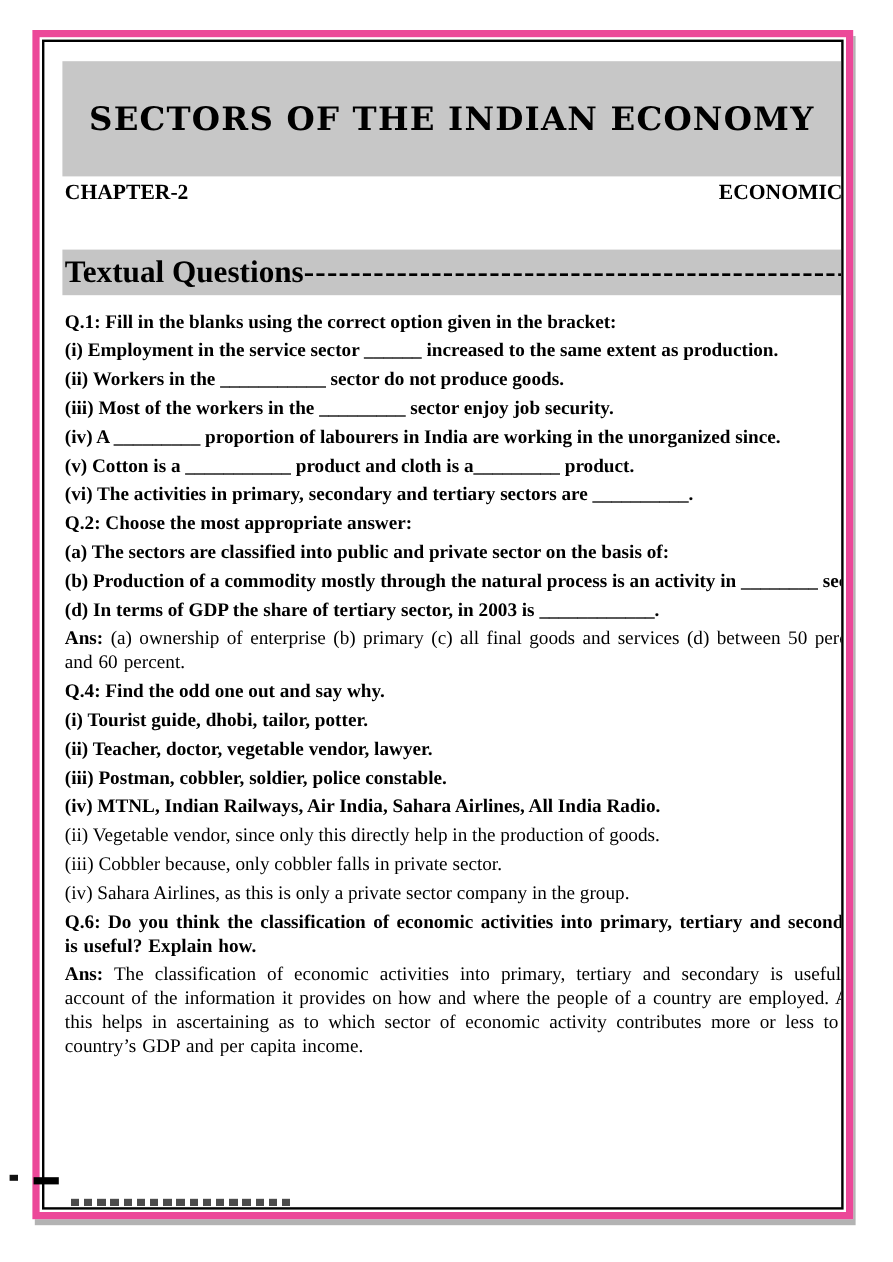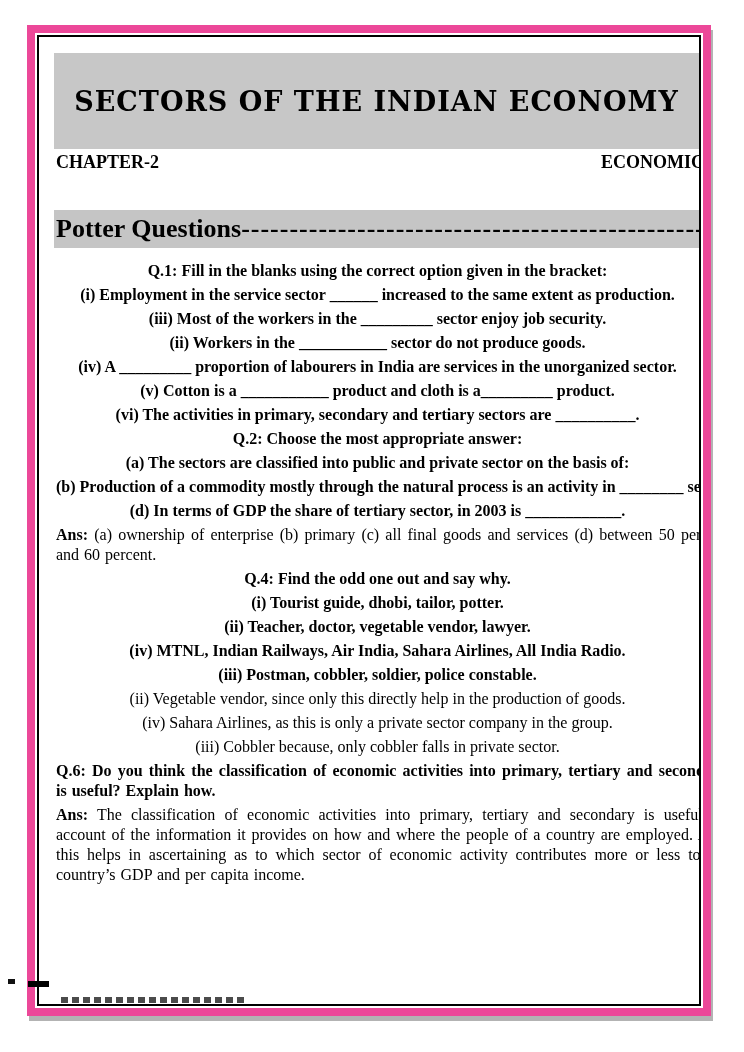--- a/index.html
+++ b/index.html
@@ -2,21 +2,21 @@
 <html><head>
 <meta charset="utf-8">
 <style>
   html,body{margin:0;padding:0;}
   body{
     width:744px;height:1052px;background:#ffffff;position:relative;
     font-family:"Liberation Serif", serif;color:#000;overflow:hidden;
   }
   .frame{
     position:absolute;left:27px;top:25px;width:684px;height:991px;
-    border:8px solid #ec4899;box-sizing:border-box;
+    border:6px solid #ec4899;box-sizing:border-box;
     box-shadow:2px 5px 0 #b3b3b3;
     background:#fff;
   }
   .frame-inner{
     position:absolute;left:2px;top:2px;right:2px;bottom:2px;
     border:2px solid #000;overflow:hidden;background:#fff;
   }
   .banner{
     margin:16px 0 0 15px;height:96px;background:#c7c7c7;
     display:flex;align-items:center;justify-content:center;
@@ -32,21 +32,21 @@
   }
   .section-bar{
     margin:37px 0 0 15px;background:#c5c5c5;
     white-space:nowrap;overflow:hidden;
     font-weight:bold;font-size:26px;line-height:38px;height:38px;
     padding-left:2px;
   }
   .section-bar .section-dashes{letter-spacing:1px;}
   .questions{margin:13px 0 0 17px;font-size:16px;}
   .questions p{
-    margin:0 0 4px 0;line-height:20px;white-space:nowrap;text-align:center;
+    margin:0 0 4px 0;line-height:20px;white-space:nowrap;
   }
   .questions p.wrap{
     white-space:normal;text-align:justify;width:672px;word-spacing:1px;
   }
   .footer-fragment{
     position:absolute;left:22px;bottom:1px;width:185px;height:6px;
     background:repeating-linear-gradient(90deg,#2b2b2b 0 7px,transparent 7px 11px);
     opacity:0.85;
   }
   .page-marker-dash{
@@ -64,43 +64,43 @@
 
     <div class="banner" style="background: rgb(199, 199, 199);">
       <span class="title">SECTORS OF THE INDIAN ECONOMY</span>
     </div>
 
     <div class="chapter-row">
       <span>CHAPTER-2</span>
       <span>ECONOMICS</span>
     </div>
 
-    <div class="section-bar" style="background: rgb(197, 197, 197);"><span class="section-title">Potter Questions</span><span class="section-dashes">--------------------------------------------------------------------------------</span></div>
+    <div class="section-bar" style="background: rgb(197, 197, 197);"><span class="section-title">Textual Questions</span><span class="section-dashes">--------------------------------------------------------------------------------</span></div>
 
     <div class="questions">
         <p><strong>Q.1: Fill in the blanks using the correct option given in the bracket:</strong></p>
         <p><strong>(i) Employment in the service sector ______ increased to the same extent as production.</strong></p>
+        <p><strong>(ii) Workers in the ___________ sector do not produce goods.</strong></p>
         <p><strong>(iii) Most of the workers in the _________ sector enjoy job security.</strong></p>
-        <p><strong>(ii) Workers in the ___________ sector do not produce goods.</strong></p>
-        <p><strong>(iv) A _________ proportion of labourers in India are services in the unorganized sector.</strong></p>
+        <p><strong>(iv) A _________ proportion of labourers in India are working in the unorganized since.</strong></p>
         <p><strong>(v) Cotton is a ___________ product and cloth is a_________ product.</strong></p>
         <p><strong>(vi) The activities in primary, secondary and tertiary sectors are __________.</strong></p>
         <p><strong>Q.2: Choose the most appropriate answer:</strong></p>
         <p><strong>(a) The sectors are classified into public and private sector on the basis of:</strong></p>
         <p><strong>(b) Production of a commodity mostly through the natural process is an activity in ________ sector.</strong></p>
         <p><strong>(d) In terms of GDP the share of tertiary sector, in 2003 is ____________.</strong></p>
         <p class="wrap"><strong>Ans:</strong> (a) ownership of enterprise (b) primary (c) all final goods and services (d) between 50 percent and 60 percent.</p>
         <p><strong>Q.4: Find the odd one out and say why.</strong></p>
         <p><strong>(i) Tourist guide, dhobi, tailor, potter.</strong></p>
         <p><strong>(ii) Teacher, doctor, vegetable vendor, lawyer.</strong></p>
+        <p><strong>(iii) Postman, cobbler, soldier, police constable.</strong></p>
         <p><strong>(iv) MTNL, Indian Railways, Air India, Sahara Airlines, All India Radio.</strong></p>
-        <p><strong>(iii) Postman, cobbler, soldier, police constable.</strong></p>
         <p>(ii) Vegetable vendor, since only this directly help in the production of goods.</p>
+        <p>(iii) Cobbler because, only cobbler falls in private sector.</p>
         <p>(iv) Sahara Airlines, as this is only a private sector company in the group.</p>
-        <p>(iii) Cobbler because, only cobbler falls in private sector.</p>
         <p class="wrap"><strong>Q.6: Do you think the classification of economic activities into primary, tertiary and secondary is useful? Explain how.</strong></p>
         <p class="wrap"><strong>Ans:</strong> The classification of economic activities into primary, tertiary and secondary is useful on account of the information it provides on how and where the people of a country are employed. Also this helps in ascertaining as to which sector of economic activity contributes more or less to the country’s GDP and per capita income.</p>
       </div>
 
     <div class="footer-fragment"></div>
   </div>
 </div>
 
 <div class="page-marker-dot"></div>
 <div class="page-marker-dash"></div>

